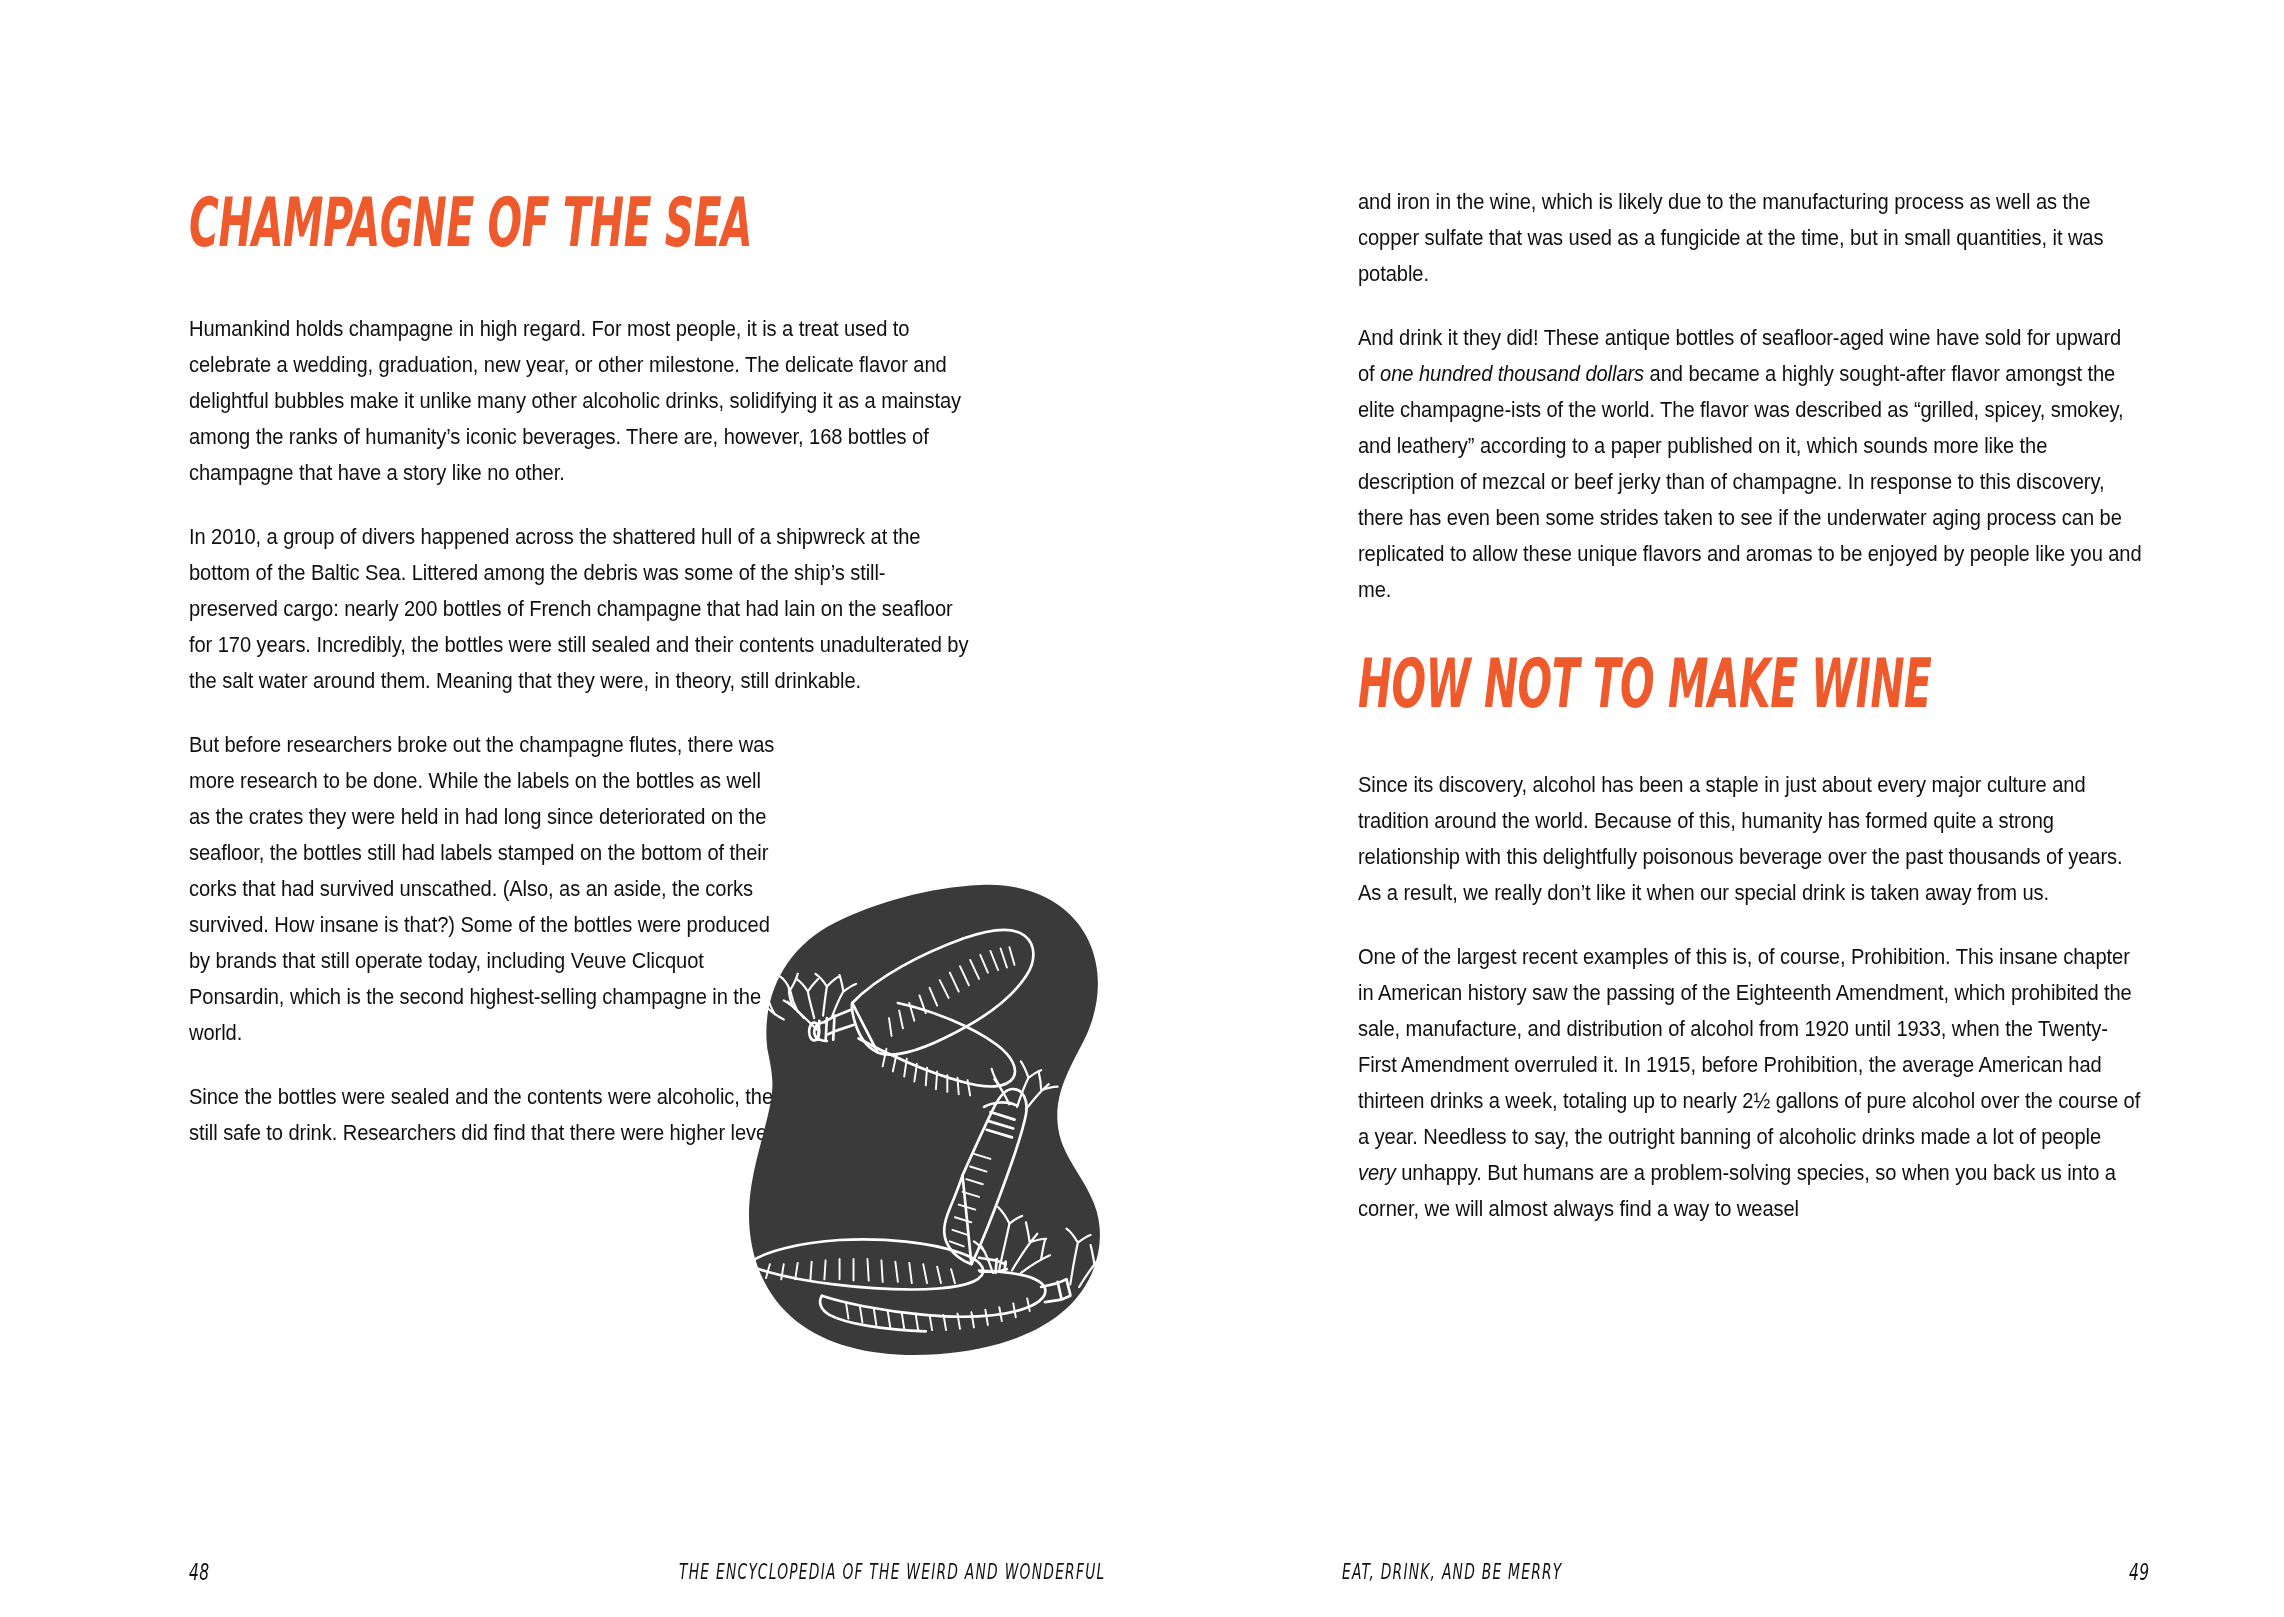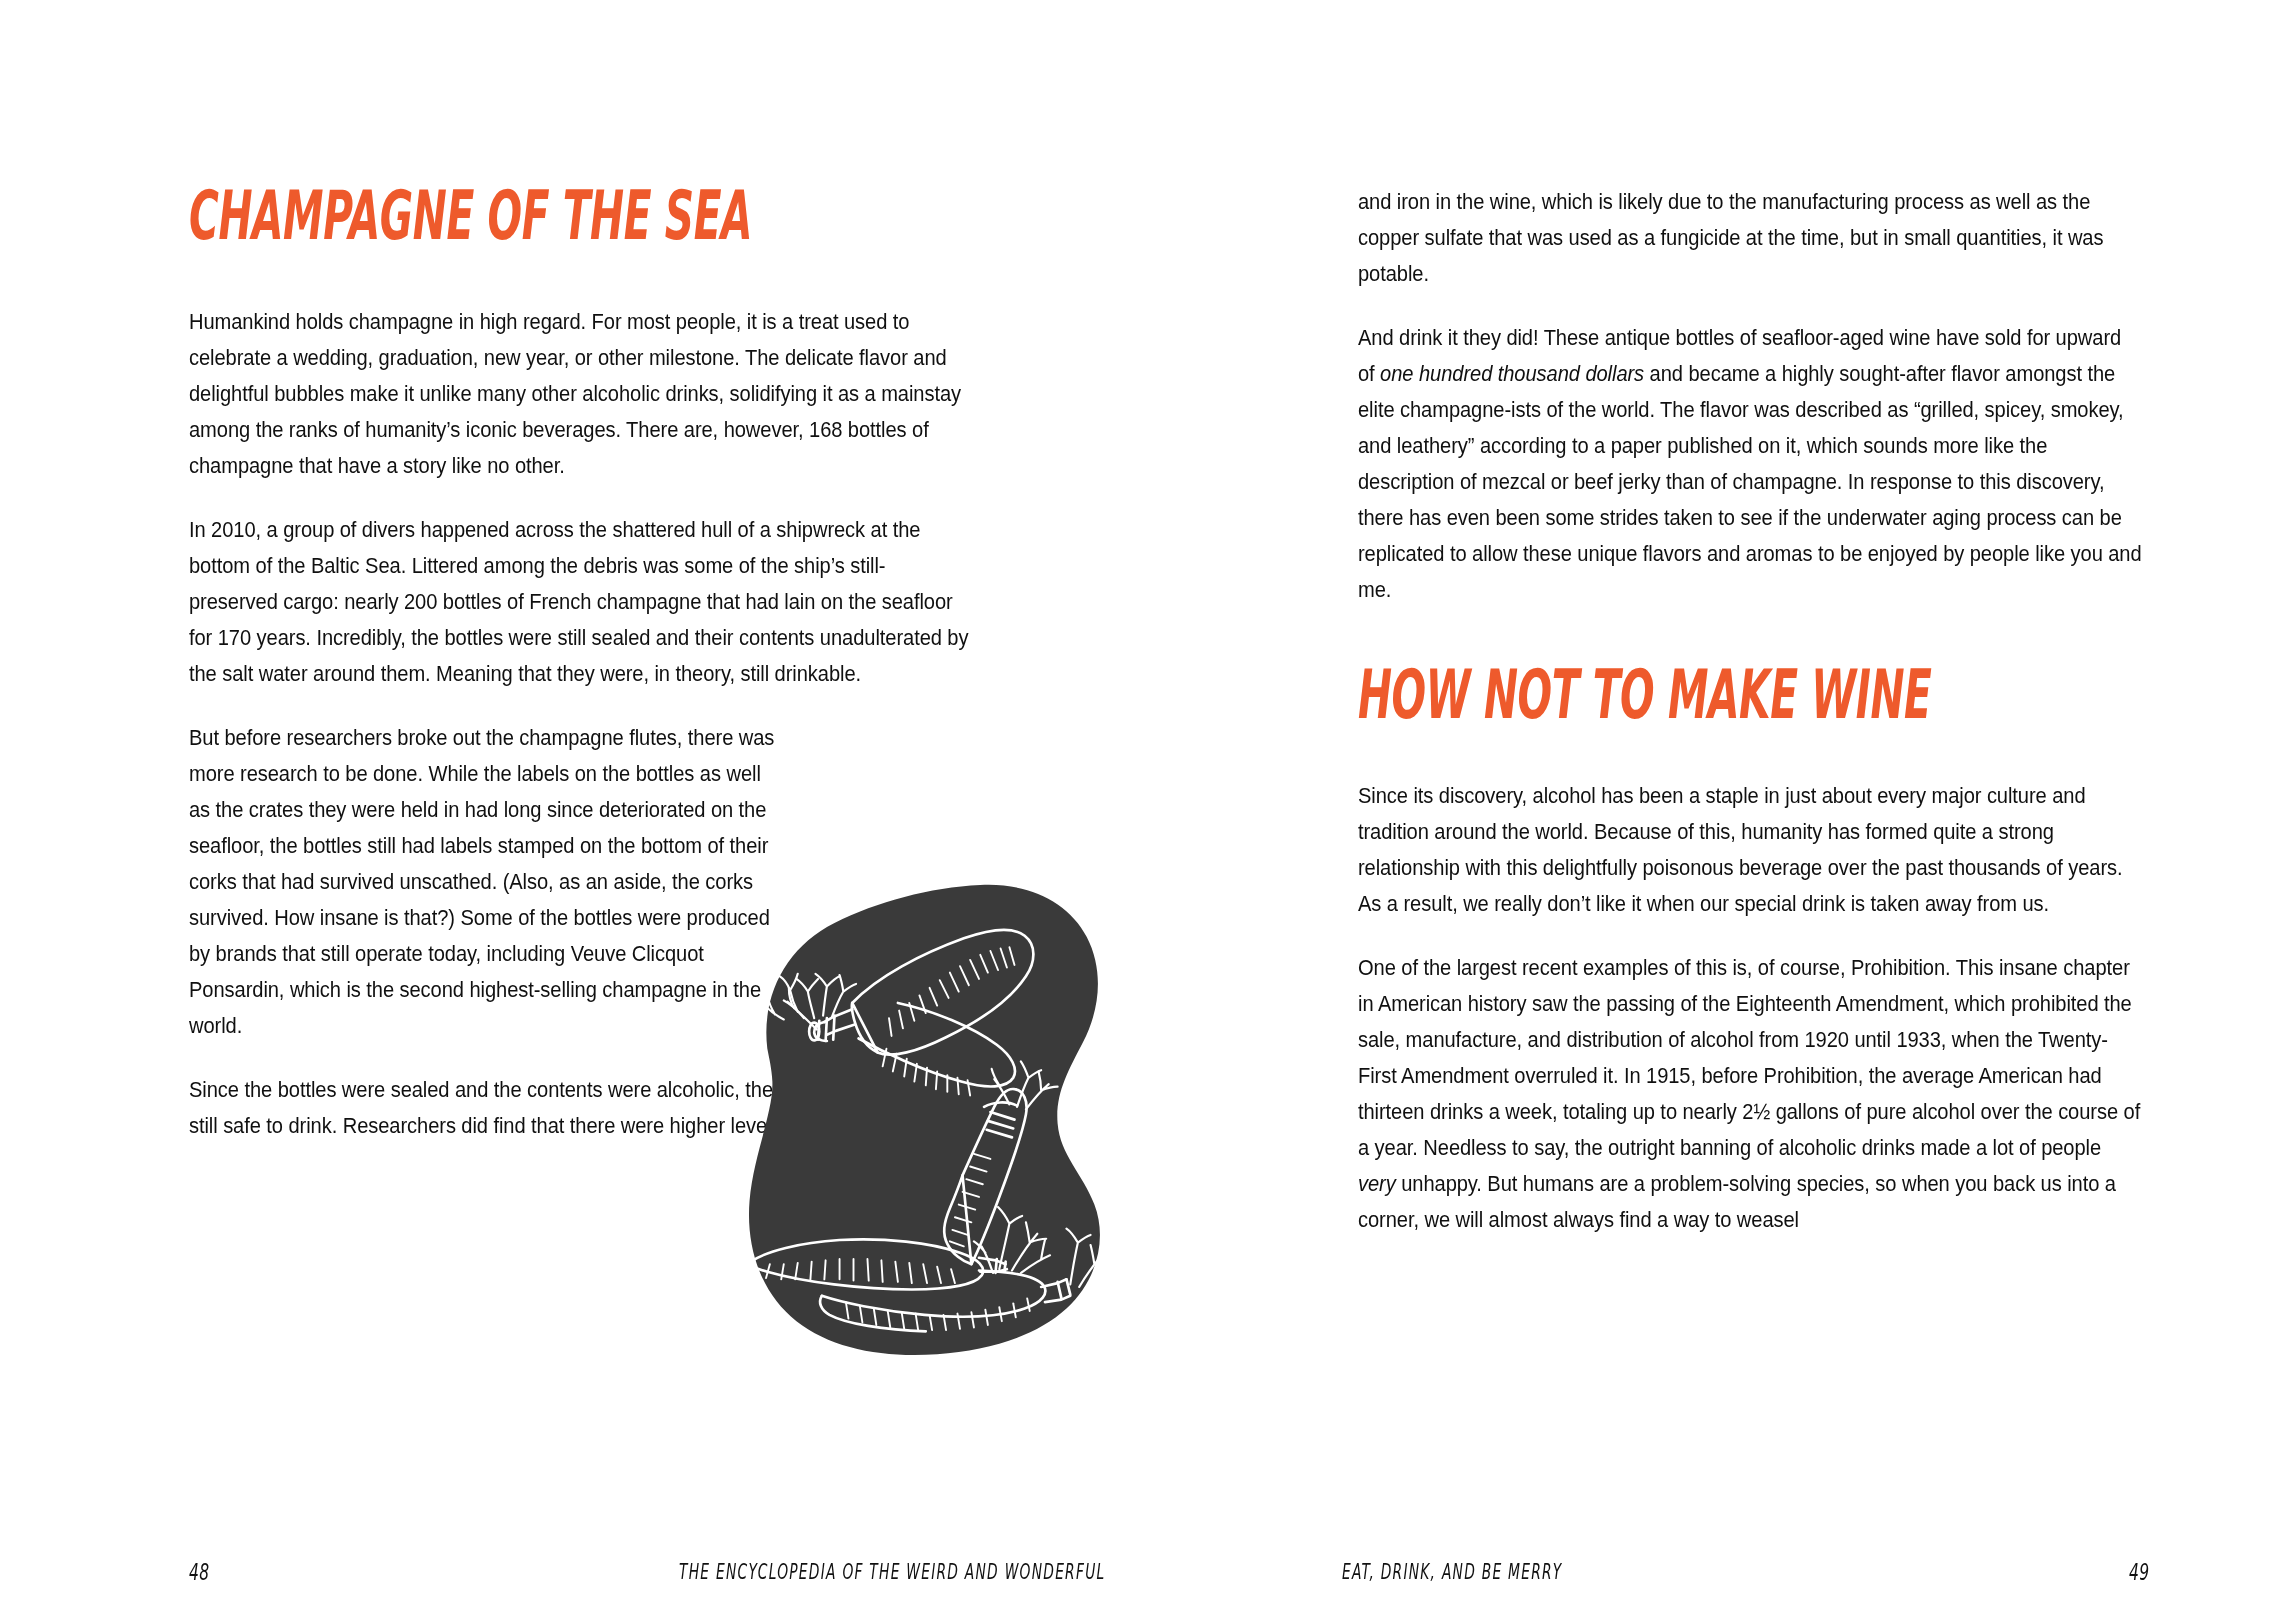--- a/index.html
+++ b/index.html
@@ -42,22 +42,22 @@
     font-size:55px;
     line-height:0.98;
     letter-spacing:-0.6px;
     text-transform:uppercase;
     transform:scaleX(0.74) scaleY(1.22);
     transform-origin:left top;
     white-space:nowrap;
     margin-bottom:0;
   }
 
-  .title-block-left  { margin-bottom:66px; }
-  .title-block-right { margin-top:55px; margin-bottom:61px; }
+  .title-block-left  { margin-bottom:66px;margin-top:7px; }
+  .title-block-right { margin-top:44px; margin-bottom:61px; }
 
   
   .para {
     font-family:"Liberation Sans", sans-serif;
     font-size:22.5px;
     line-height:36px;
     color:#101010;
     letter-spacing:-0.1px;
     transform:scaleX(0.895);
     transform-origin:left top;

